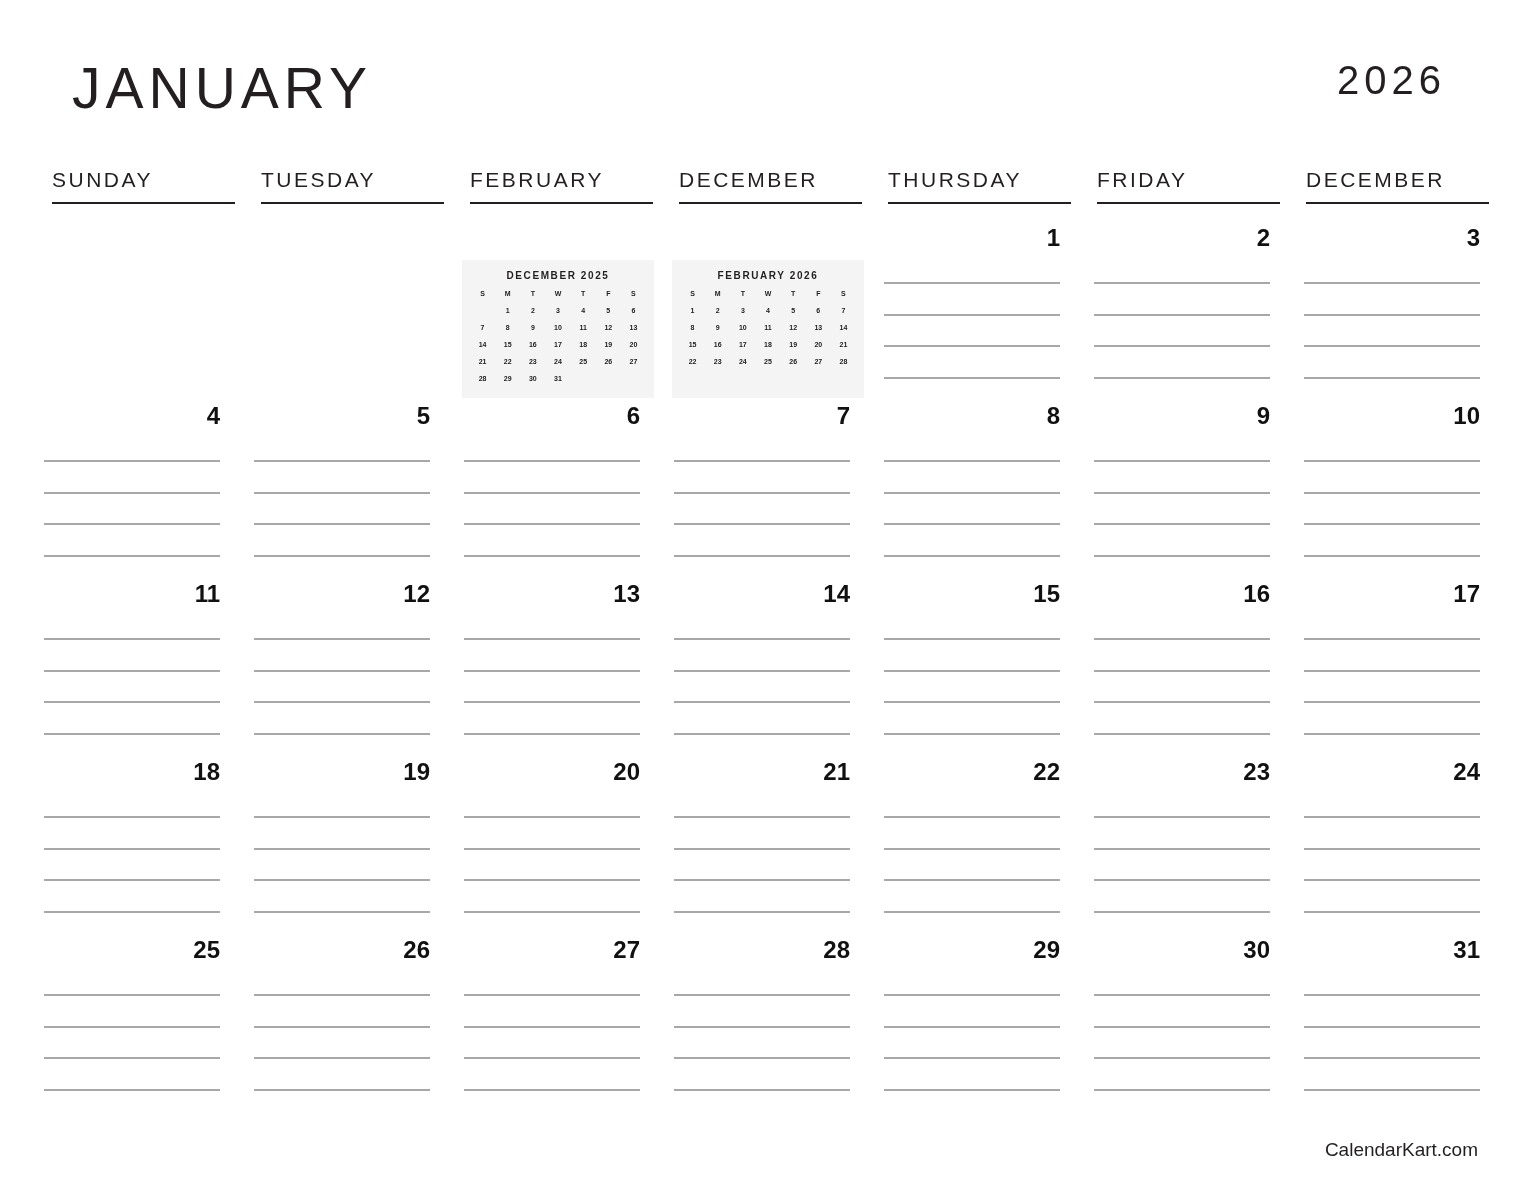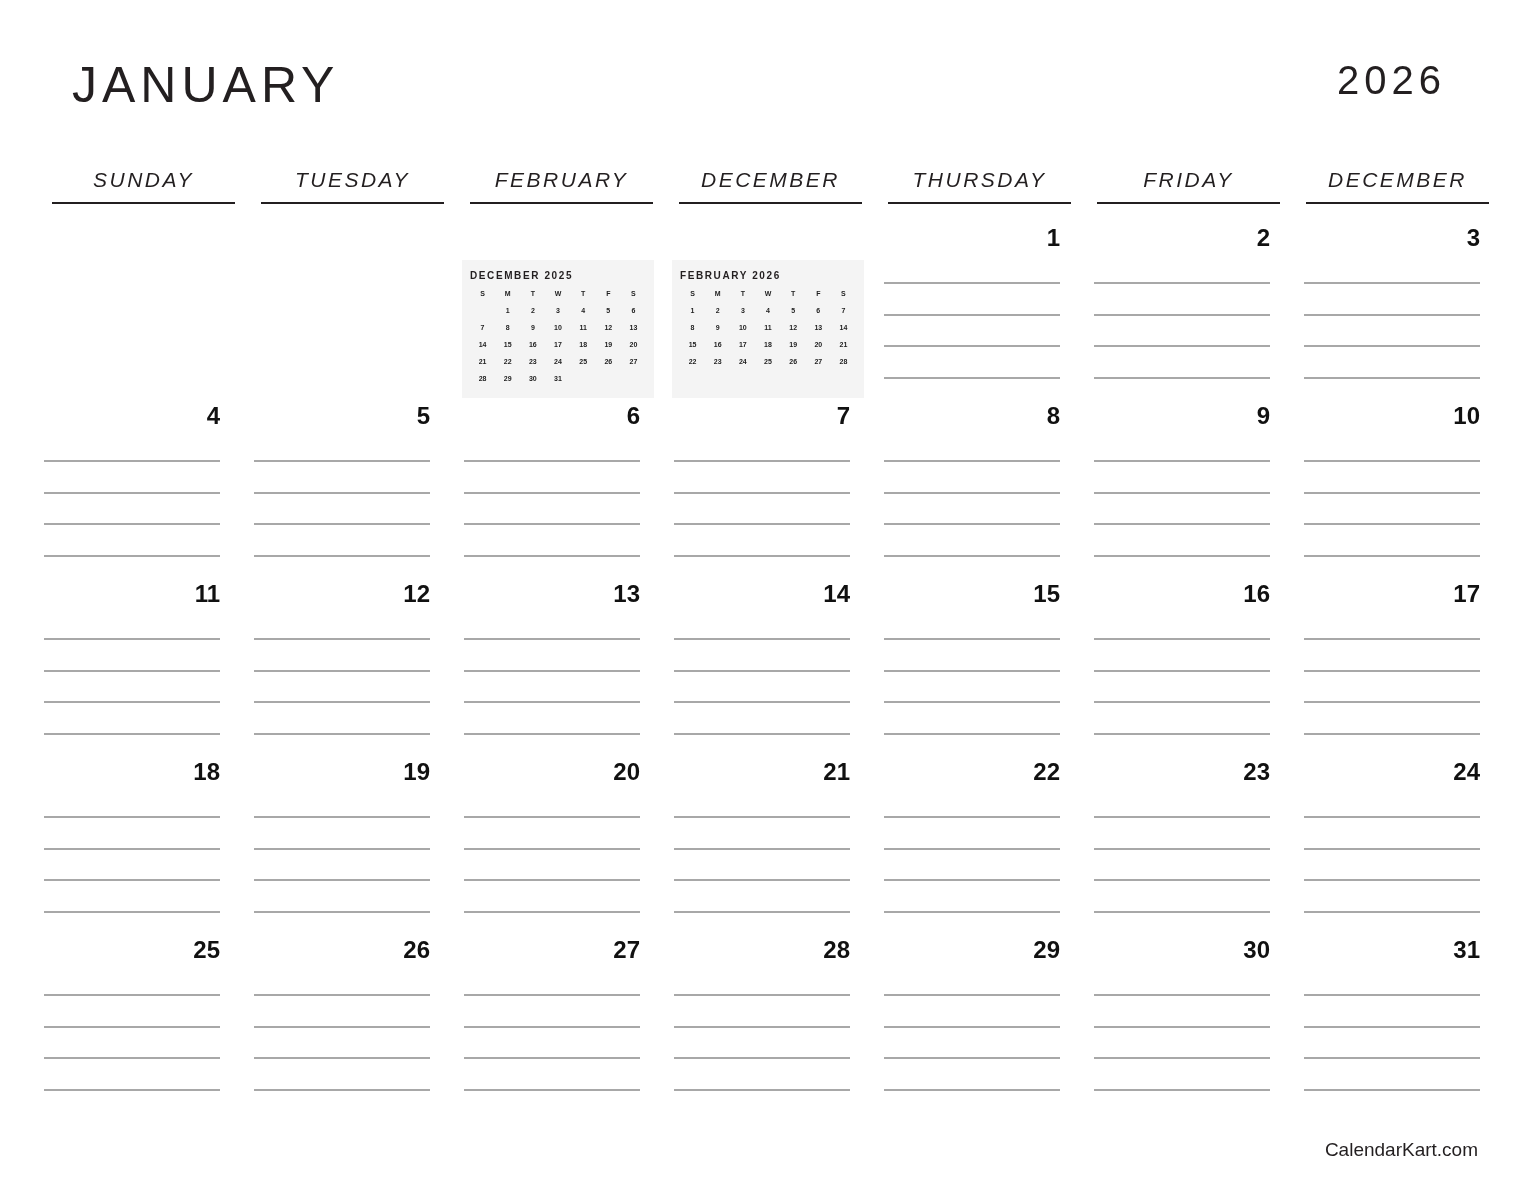--- a/index.html
+++ b/index.html
@@ -1,36 +1,36 @@
 <!DOCTYPE html>
 <html><head>
 <meta charset="utf-8">
 <style>
   * { box-sizing: border-box; margin: 0; padding: 0; }
   html, body { width: 1536px; height: 1187px; background: #ffffff; overflow: hidden; }
   body { position: relative; font-family: "Liberation Sans", sans-serif; color: #231f20; }
 
   .month-title {
     position: absolute; left: 72px; top: 60px;
-    font-size: 50px; letter-spacing: 5px; font-weight: 400;
+    font-size: 57px; letter-spacing: 5px; font-weight: 400;
     color: #231f20; line-height: 1;
   }
   .year-title {
     position: absolute; right: 90px; top: 60px;
     font-size: 40px; letter-spacing: 5px; font-weight: 400;
     color: #231f20; line-height: 1;
   }
 
   .weekday-header {
     position: absolute; top: 168px; left: 52px;
     display: grid; grid-template-columns: repeat(7, 183px); column-gap: 26px;
   }
   .weekday {
-    text-align: center; font-size: 21px; letter-spacing: 2.5px;
-    padding-bottom: 10px; border-bottom: 2.5px solid #231f20; color: #231f20; font-style: italic;
+    font-size: 21px; letter-spacing: 2.5px;
+    padding-bottom: 10px; border-bottom: 2.5px solid #231f20; color: #231f20;
   }
 
   .grid {
     position: absolute; top: 222px; left: 42px;
     display: grid; grid-template-columns: repeat(7, 184px); column-gap: 26px;
     grid-template-rows: repeat(6, 178px);
   }
   .cell { position: relative; height: 178px; }
   .day-num {
     position: absolute; right: 6px; top: 4px;
@@ -38,21 +38,21 @@
     color: #111; line-height: 1;
   }
   .lines { position: absolute; left: 2px; right: 6px; top: 60px; }
   .line { height: 2px; background: #a8a8a8; margin-bottom: 29.5px; }
 
   .mini-cal {
     position: absolute; top: 38px; left: 0; width: 192px; height: 138px;
     background: #f4f4f4; padding: 10px 8px 6px 8px;
   }
   .mini-title {
-    font-size: 10px; font-weight: 700; letter-spacing: 1.6px;
+    text-align: center; font-size: 10px; font-weight: 700; letter-spacing: 1.6px;
     color: #231f20; margin-bottom: 7px;
   }
   .mini-grid {
     display: grid; grid-template-columns: repeat(7, 1fr); row-gap: 5px;
   }
   .mini-grid span {
     text-align: center; font-size: 7px; font-weight: 700; color: #222; line-height: 12px;
   }
 
   .footer {

